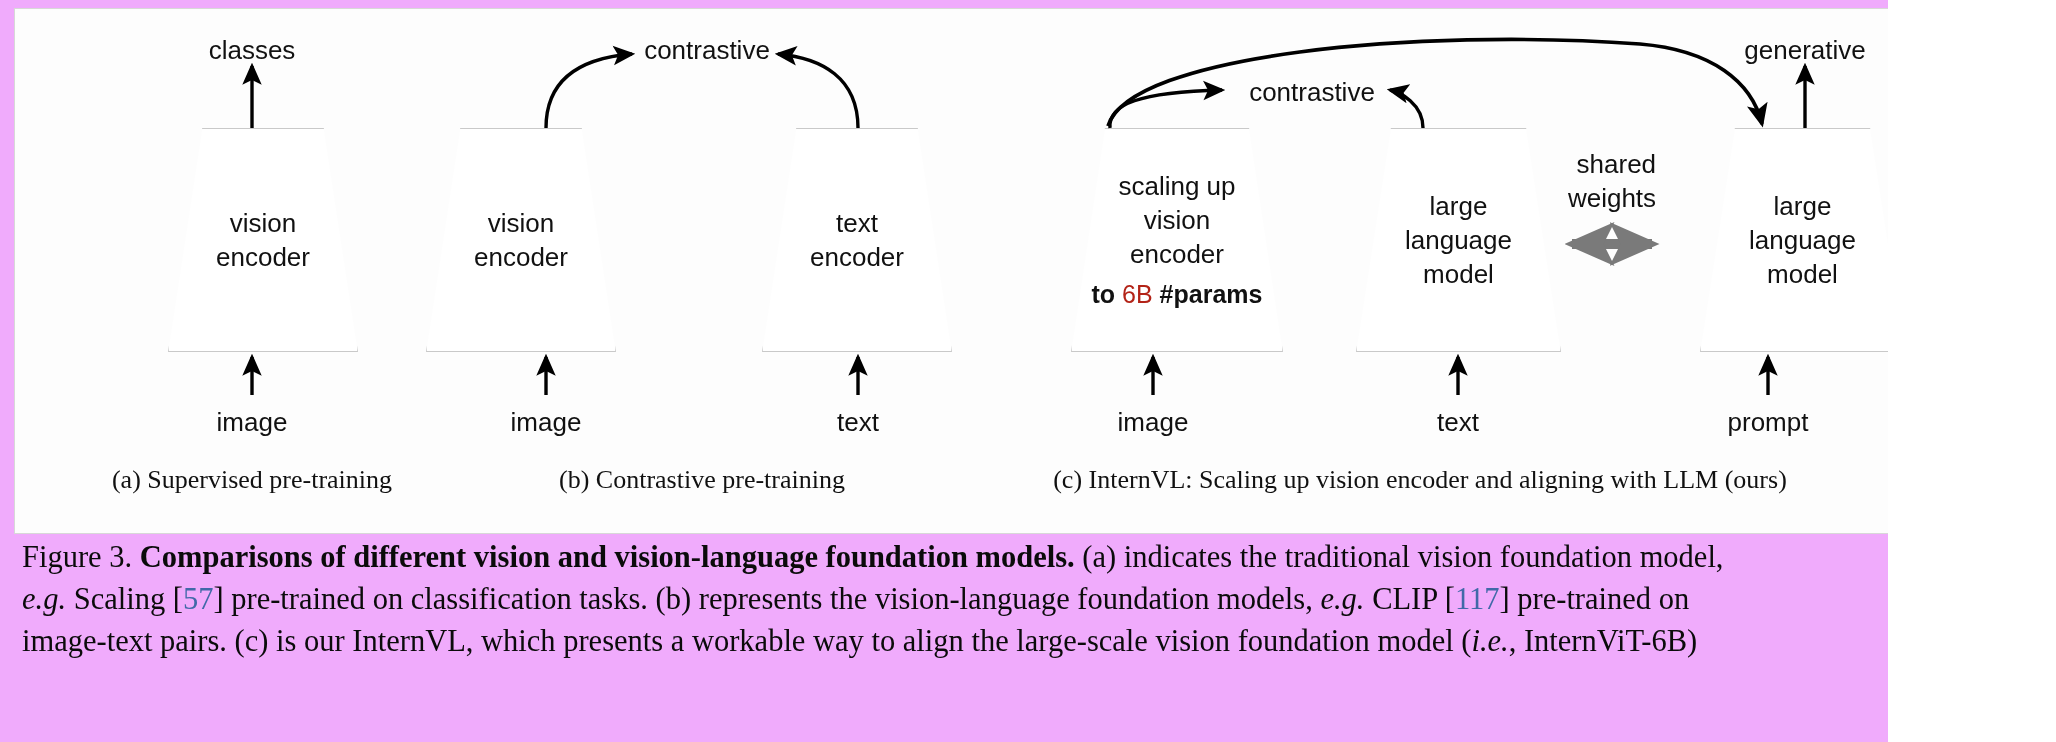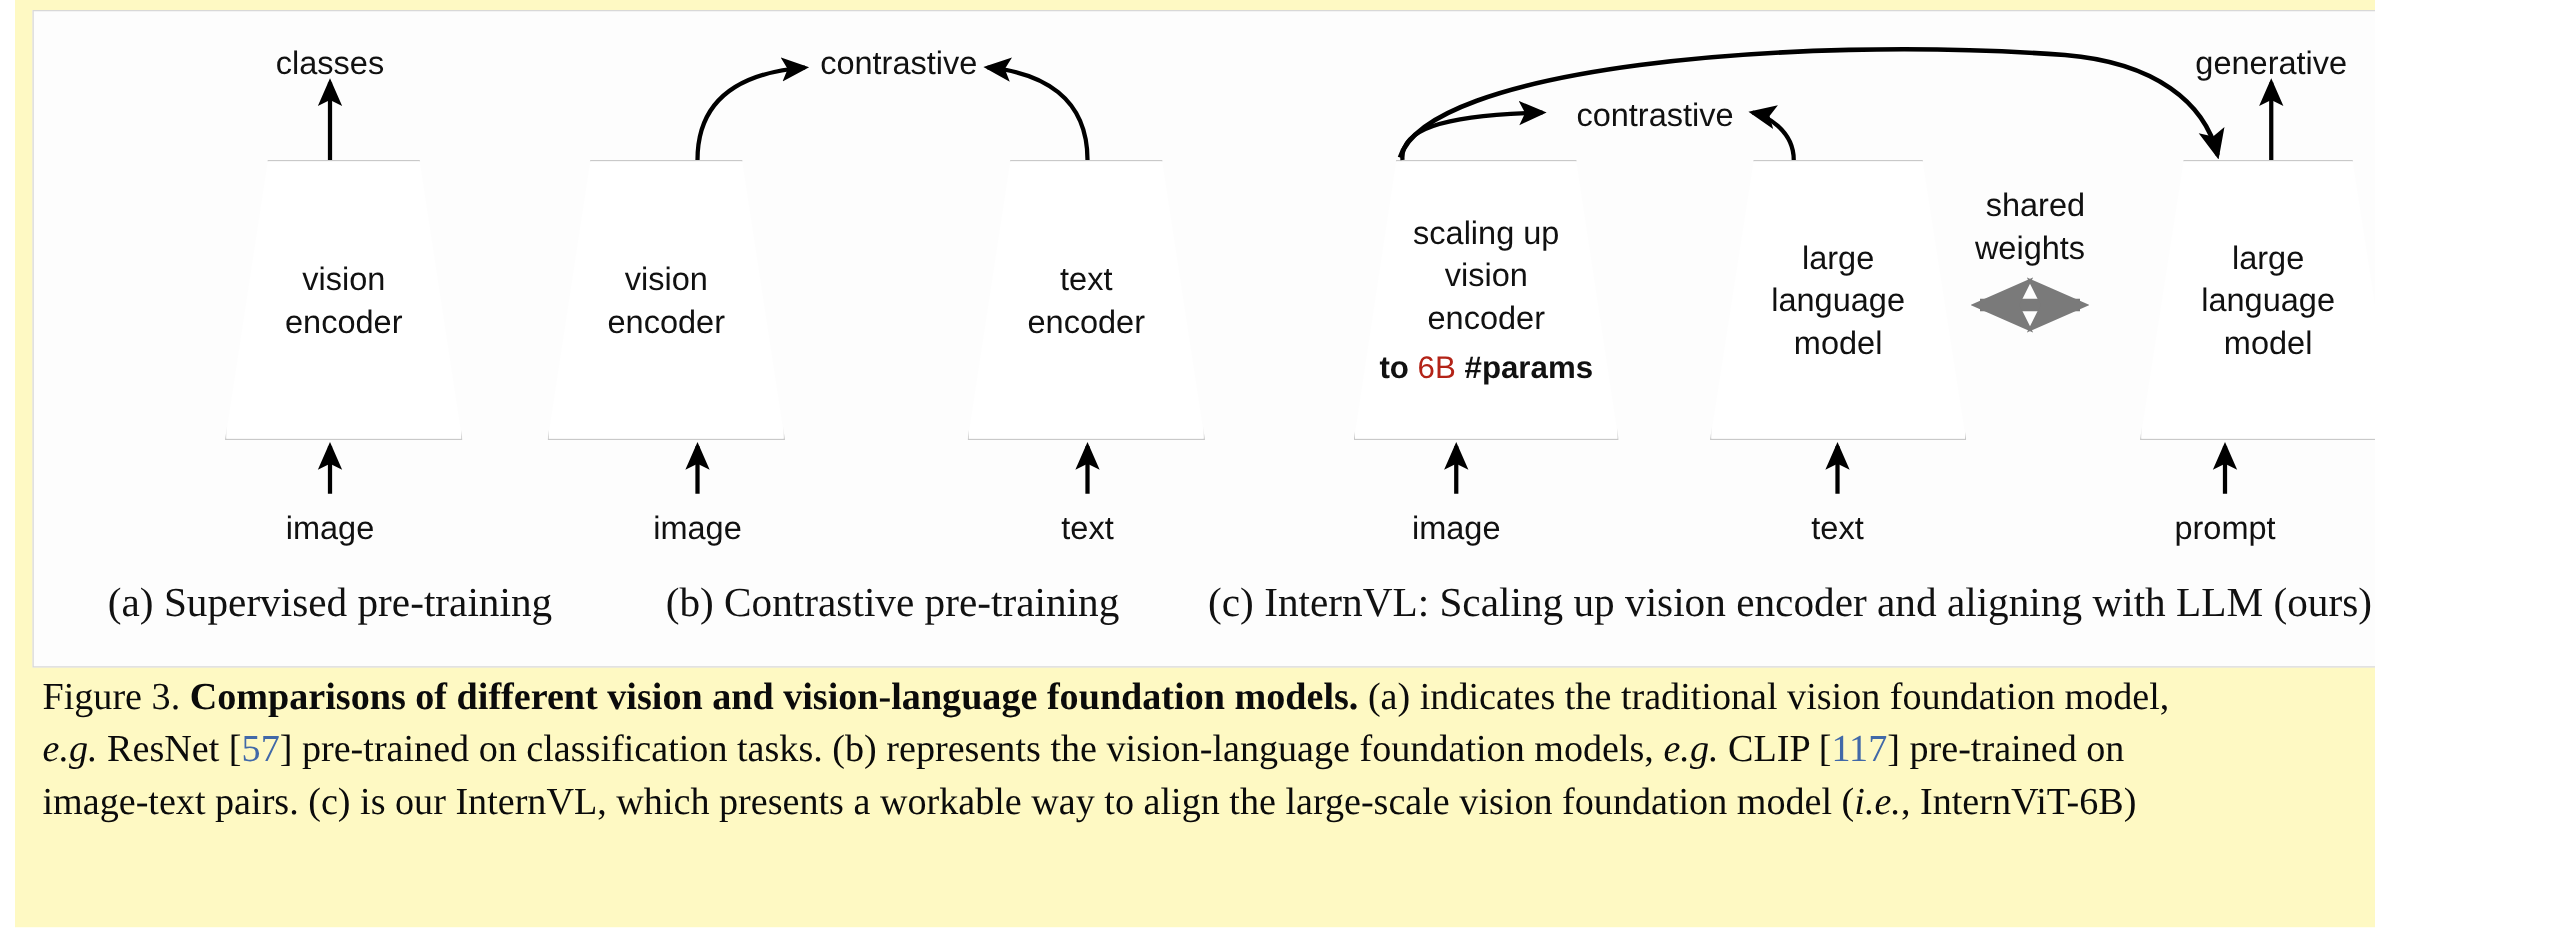--- a/index.html
+++ b/index.html
@@ -1,17 +1,17 @@
 <!DOCTYPE html>
 <html><head>
 <meta charset="utf-8">
 <style>
   html,body{margin:0;padding:0;background:#ffffff;}
   body{width:2056px;height:742px;font-family:"Liberation Sans",sans-serif;-webkit-font-smoothing:antialiased;}
-  #page{position:relative;width:1888px;height:742px;overflow:hidden;background:#fef9c3;margin-left:12px;}
+  #page{position:relative;width:1888px;height:742px;overflow:hidden;background:#f0abfc;}
 
   
   #frame{position:absolute;left:14px;top:8px;width:2028px;height:526px;border:1px solid #d8d8d8;box-sizing:border-box;background:#fdfdfd;}
 
   .fig{position:absolute;left:0;top:0;width:2056px;height:534px;}
 
   
   .trap{position:absolute;}
   .trap .shape{
     position:absolute;left:0;top:0;width:100%;height:100%;
@@ -35,21 +35,21 @@
   .trap .txt .ln{display:block;white-space:nowrap;}
   .trap .txt .bold{font-weight:bold;font-size:25px;margin-top:7px;}
   .red{color:#b32317;font-weight:normal;}
 
   
   .lbl{position:absolute;font-size:26px;color:#111;white-space:nowrap;}
   .lbl.c{transform:translateX(-50%);}
   .lbl.two{line-height:1.3;text-align:right;}
 
   
-  .subcap{position:absolute;font-family:"Liberation Serif",serif;font-size:33px;color:#111;white-space:nowrap;transform:translateX(-50%);}
+  .subcap{position:absolute;font-family:"Liberation Serif",serif;font-size:26px;color:#111;white-space:nowrap;transform:translateX(-50%);}
 
   
   #arrows{position:absolute;left:0;top:0;width:2056px;height:534px;pointer-events:none;}
 
   
   #caption{position:absolute;left:22px;top:536px;width:2012px;
     font-family:"Liberation Serif",serif;font-size:30.5px;line-height:1.38;color:#0b0b0b;text-align:left;}
   #caption b{font-weight:bold;}
   #caption i{font-style:italic;text-align:right;}
   .cite{color:#4169a8;}
@@ -169,16 +169,16 @@
       <line x1="1572" y1="244" x2="1652" y2="244" stroke="#7a7a7a" stroke-width="10" marker-start="url(#ahg)" marker-end="url(#ahg)"></line>
     </svg>
 
     <div class="subcap" style="left:252px;top:465px;">(a) Supervised pre-training</div>
     <div class="subcap" style="left:702px;top:465px;">(b) Contrastive pre-training</div>
     <div class="subcap" style="left:1420px;top:465px;">(c) InternVL: Scaling up vision encoder and aligning with LLM (ours)</div>
   </div>
 
   <div id="caption">
       <span class="capline"><span>Figure 3. </span><b>Comparisons of different vision and vision-language foundation models.</b><span> (a) indicates the traditional vision foundation model,</span></span>
-      <span class="capline"><i>e.g.</i><span> ResNet [</span><span class="cite">57</span><span>] pre-trained on classification tasks. (b) represents the vision-language foundation models, </span><i>e.g.</i><span> CLIP [</span><span class="cite">117</span><span>] pre-trained on</span></span>
+      <span class="capline"><i>e.g.</i><span> Scaling [</span><span class="cite">57</span><span>] pre-trained on classification tasks. (b) represents the vision-language foundation models, </span><i>e.g.</i><span> CLIP [</span><span class="cite">117</span><span>] pre-trained on</span></span>
       <span class="capline"><span>image-text pairs. (c) is our InternVL, which presents a workable way to align the large-scale vision foundation model (</span><i>i.e.</i><span>, InternViT-6B)</span></span>
     </div>
 </div>
 
 </body></html>

